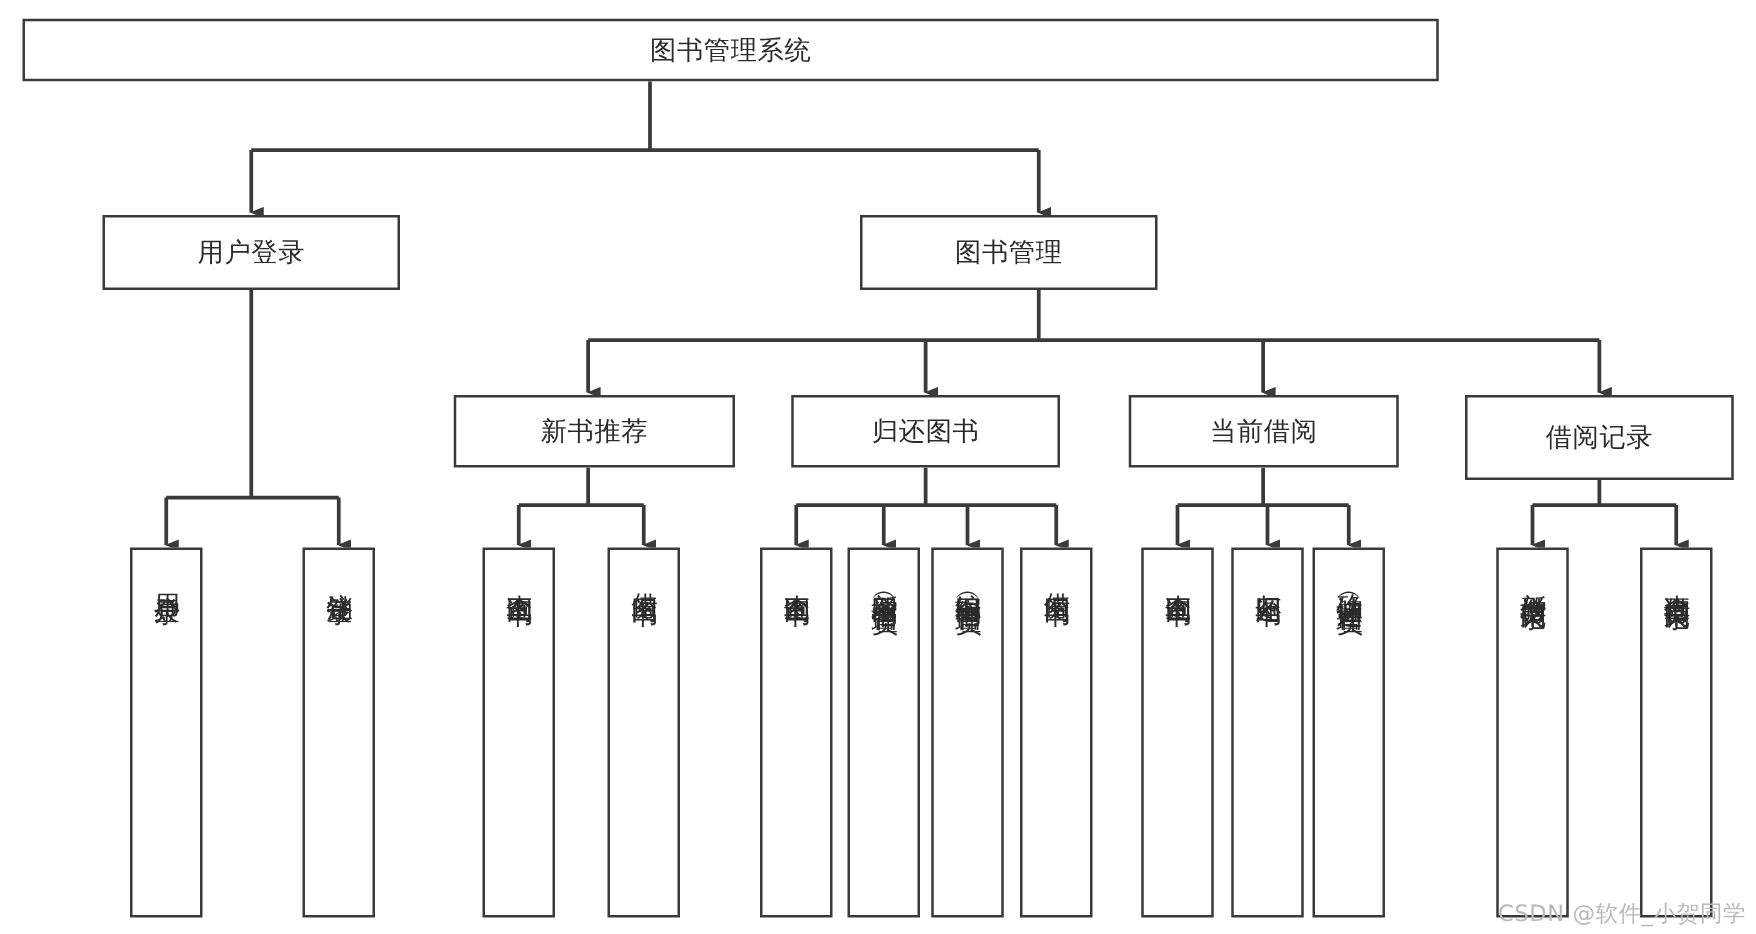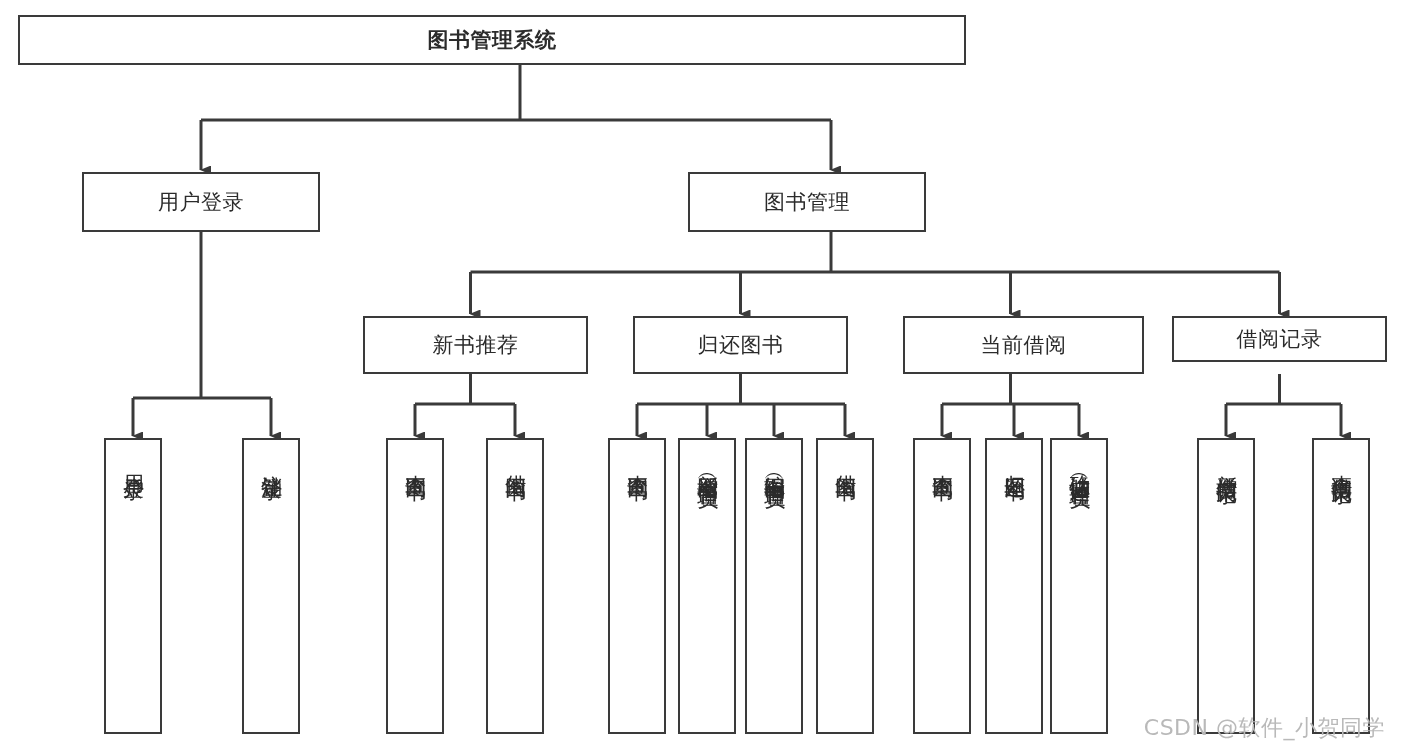--- a/index.html
+++ b/index.html
@@ -38,23 +38,23 @@
   .node.vertical .label{
     writing-mode:vertical-rl;
     text-orientation:upright;
     font-size:21px;
     line-height:1.22;
     letter-spacing:2px;
     white-space:nowrap;
   }
   .watermark{
     position:absolute;
-    right:20px;
+    right:8px;
     bottom:4px;
-    font-size:22px;
+    font-size:18px;
     color:#b9b9b9;
     letter-spacing:0.5px;
     white-space:nowrap;
     pointer-events:none;
   }
 </style>
 </head>
 <body>
 
 <div id="diagram-root">
@@ -95,45 +95,45 @@
         <line x1="942" y1="404" x2="942" y2="436" stroke="#3a3a3a" stroke-width="3" marker-end="url(#arrowhead)"></line>
         <line x1="1014" y1="404" x2="1014" y2="436" stroke="#3a3a3a" stroke-width="3" marker-end="url(#arrowhead)"></line>
         <line x1="1079" y1="404" x2="1079" y2="436" stroke="#3a3a3a" stroke-width="3" marker-end="url(#arrowhead)"></line>
         <line x1="1279.5" y1="374" x2="1279.5" y2="404" stroke="#3a3a3a" stroke-width="3"></line>
         <line x1="1226" y1="404" x2="1341" y2="404" stroke="#3a3a3a" stroke-width="3"></line>
         <line x1="1226" y1="404" x2="1226" y2="436" stroke="#3a3a3a" stroke-width="3" marker-end="url(#arrowhead)"></line>
         <line x1="1341" y1="404" x2="1341" y2="436" stroke="#3a3a3a" stroke-width="3" marker-end="url(#arrowhead)"></line>
       </g>
   </svg>
 
-  <div class="node horizontal" style="left: 18px; top: 15px; width: 948px; height: 50px; font-weight: bold;">
+  <div class="node horizontal" style="left: 18px; top: 15px; width: 1133px; height: 50px;">
     <span class="label">图书管理系统</span>
   </div>
 
   <div class="node horizontal" style="left: 82px; top: 172px; width: 238px; height: 60px;">
     <span class="label">用户登录</span>
   </div>
 
   <div class="node horizontal" style="left: 688px; top: 172px; width: 238px; height: 60px;">
     <span class="label">图书管理</span>
   </div>
 
   <div class="node horizontal" style="left: 363px; top: 316px; width: 225px; height: 58px;">
     <span class="label">新书推荐</span>
   </div>
 
   <div class="node horizontal" style="left: 633px; top: 316px; width: 215px; height: 58px;">
     <span class="label">归还图书</span>
   </div>
 
-  <div class="node horizontal" style="left: 903px; top: 316px; width: 241px; height: 58px;">
+  <div class="node horizontal" style="left: 903px; top: 316px; width: 216px; height: 58px;">
     <span class="label">当前借阅</span>
   </div>
 
-  <div class="node horizontal" style="left: 1172px; top: 316px; width: 215px; height: 46px;">
+  <div class="node horizontal" style="left: 1172px; top: 316px; width: 215px; height: 68px;">
     <span class="label">借阅记录</span>
   </div>
 
   <div class="node vertical" style="left: 104px; top: 438px; width: 58px; height: 296px;">
     <span class="label">用户登录</span>
   </div>
 
   <div class="node vertical" style="left: 242px; top: 438px; width: 58px; height: 296px;">
     <span class="label">注销登录</span>
   </div>

